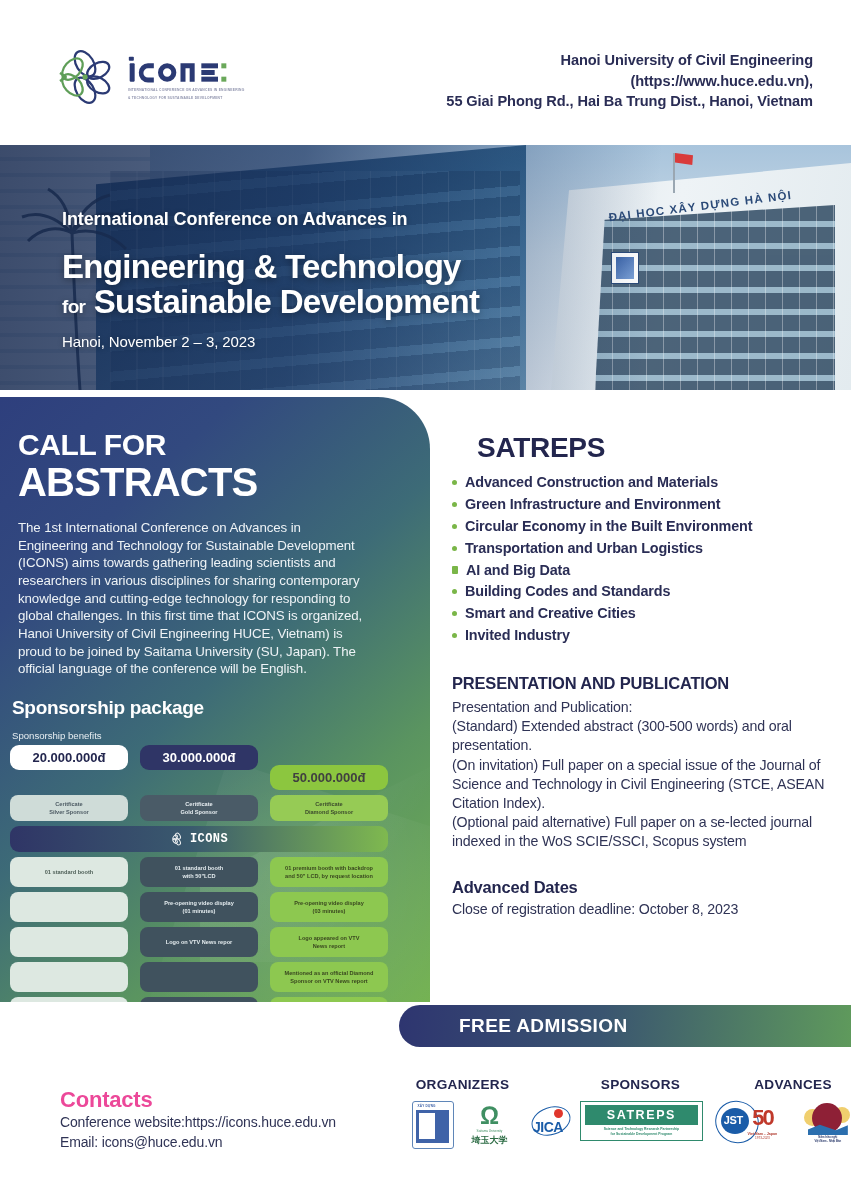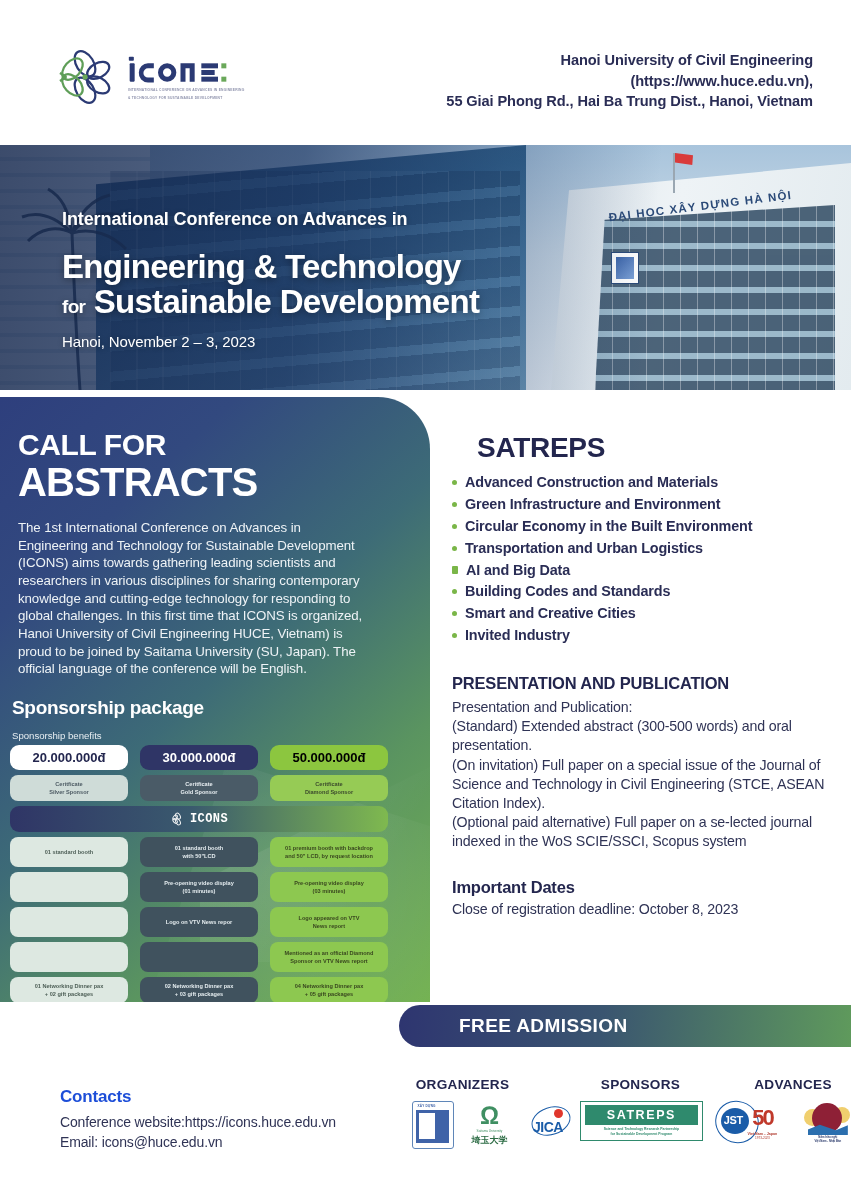--- a/index.html
+++ b/index.html
@@ -81,21 +81,21 @@
   .sp-benefits{position:absolute;left:12px;top:333px;color:#e7eef2;font-size:9.6px;}
 
   
   .sp-grid{position:absolute;left:10px;top:348px;width:378px;}
   .sp-row{display:flex;gap:12px;margin-bottom:5px;}
   .sp-cell{flex:1 1 0;border-radius:8px;display:flex;align-items:center;justify-content:center;
      text-align:center;font-size:5.6px;line-height:1.5;padding:2px 5px;box-sizing:border-box;font-weight:bold;}
   .price{height:25px;border-radius:9px;font-size:13px;font-weight:bold;display:flex;align-items:center;justify-content:center;flex:1 1 0;}
   .price.silver{background:#ffffff;color:#23264e;}
   .price.gold{background:#2f3566;color:#ffffff;}
-  .price.diamond{background:#8cc63f;color:#000000;}
+  .price.diamond{background:#8cc63f;color:#404040;margin-top:20px;}
   .cert{height:26px;}
   .cert.silver{background:#cfdcd8;color:#4c5a63;}
   .cert.gold{background:#4a5b67;color:#e8eef2;}
   .cert.diamond{background:#96cb55;color:#3b4a2c;}
   .c-sil{background:#dde8e1;color:#4f6058;}
   .c-gol{background:#40525e;color:#e4ecef;}
   .c-dia{background:#8dc850;color:#39471f;}
   .h30{height:30px;}
   .h26{height:26px;}
   .sp-logobar{height:26px;border-radius:9px;margin-bottom:5px;display:flex;align-items:center;justify-content:center;
@@ -116,21 +116,21 @@
 
   
   .free{position:absolute;left:399px;top:1005px;width:452px;height:42px;
      background:linear-gradient(95deg,#2e3570 0%,#3a5570 45%,#5f9a5c 100%);
      border-top-left-radius:21px;border-bottom-left-radius:21px;
      display:flex;align-items:center;}
   .free span{color:#fff;font-size:19px;font-weight:bold;letter-spacing:.4px;margin-left:60px;}
 
   
   .footer{position:absolute;left:0;top:1055px;width:851px;height:145px;background:#fff;}
-  .contacts-h{position:absolute;left:60px;top:32px;font-size:17px;font-weight:bold;color:#1d4ed8;letter-spacing:-.2px;}
+  .contacts-h{position:absolute;left:60px;top:32px;font-size:22px;font-weight:bold;color:#ec4899;letter-spacing:-.2px;}
   .contacts-l{position:absolute;left:60px;top:58px;font-size:14px;color:#2f3355;line-height:1.42;letter-spacing:-.15px;}
   .grp{position:absolute;text-align:center;}
   .grp-h{font-size:13.6px;font-weight:bold;color:#23264e;letter-spacing:.3px;margin-bottom:9px;}
   .grp-logos{display:flex;align-items:center;justify-content:center;gap:12px;}
   .lg{display:flex;align-items:center;justify-content:center;}
 
   .huce-box{width:40px;height:46px;border:1.5px solid #5f86b8;border-radius:3px;background:#fff;position:relative;}
   .huce-in{position:absolute;left:3px;top:8px;width:33px;height:33px;background:#3f63a8;}
   .huce-in:after{content:"";position:absolute;left:3px;top:3px;width:16px;height:26px;background:#fff;}
   .huce-top{position:absolute;left:5px;top:2px;font-size:3.1px;color:#3f63a8;font-weight:bold;letter-spacing:.2px;}
@@ -353,21 +353,21 @@
           <span>Invited Industry</span>
         </li>
     </ul>
 
     <div class="sec-h">PRESENTATION AND PUBLICATION</div>
     <div class="sec-p" style="white-space:pre-line">Presentation and Publication:
 (Standard) Extended abstract (300-500 words) and oral presentation.
 (On invitation) Full paper on a special issue of the Journal of Science and Technology in Civil Engineering (STCE, ASEAN Citation Index).
 (Optional paid alternative) Full paper on a se-lected journal indexed in the WoS SCIE/SSCI, Scopus system</div>
 
-    <div class="sec-h2">Important Dates</div>
+    <div class="sec-h2">Advanced Dates</div>
     <div class="sec-p">Close of registration deadline: October 8, 2023</div>
   </div>
 
   <div class="free">
     <span>FREE ADMISSION</span>
   </div>
 
   <div class="footer">
     <div class="contacts-h">Contacts</div>
     <div class="contacts-l">

